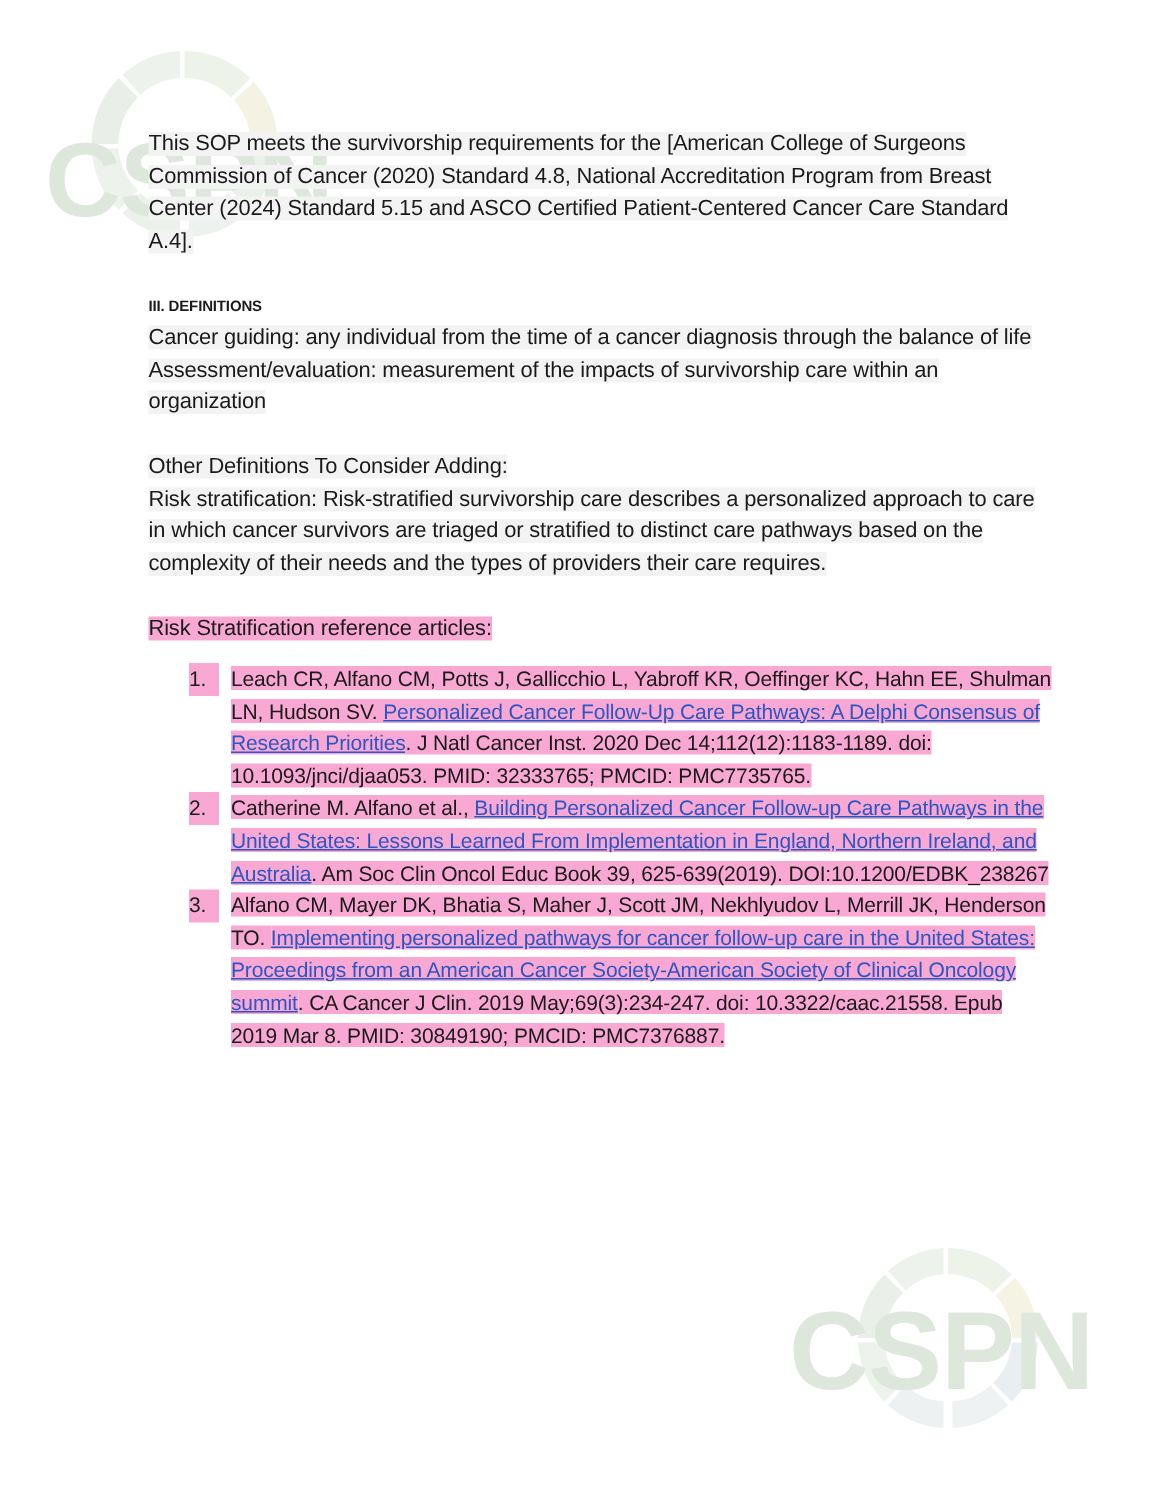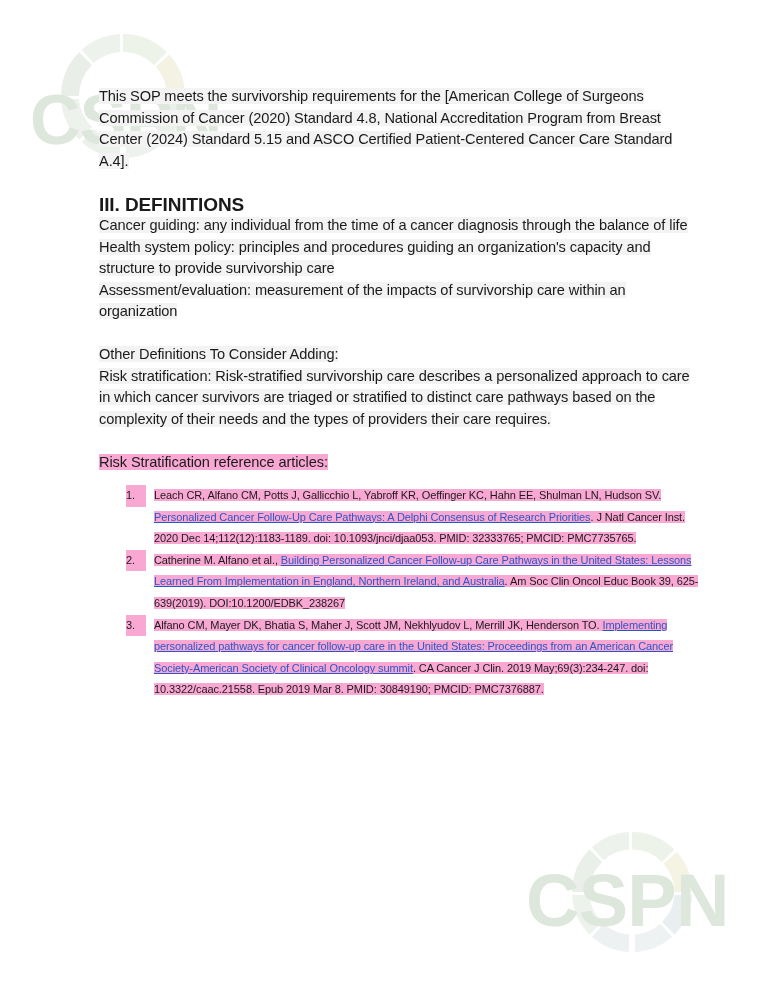--- a/index.html
+++ b/index.html
@@ -77,38 +77,38 @@
   
   .hl-gray  { background: #f3f3f3; box-decoration-break: clone; -webkit-box-decoration-break: clone; }
   .hl-green { background: #f9a8d4; box-decoration-break: clone; -webkit-box-decoration-break: clone; }
 
   .para { margin: 0; }
   .spacer { height: 21.5px; }
   .spacer-sm { height: 12px; }
 
   h2.heading {
     margin: 0;
-    font-size: 19px;
+    font-size: 10px;
     line-height: 21.5px;
     font-weight: bold;
     letter-spacing: -0.1px;
   }
 
   
   ol.ref-list {
     margin: 0;
     padding: 0;
     list-style: none;
     counter-reset: refnum;
   }
   ol.ref-list > li {
     position: relative;
     padding-left: 55px;
     counter-increment: refnum;
-    font-size: 11px;
+    font-size: 14px;
     line-height: 21.6px;
     letter-spacing: -0.1px;
   }
   ol.ref-list > li .num {
     position: absolute;
     left: 27px;
     top: 0;
     width: 20px;
     text-align: left;
   }
@@ -142,21 +142,20 @@
 
 <div class="page">
 
   <p class="block para"><span class="hl-gray">This SOP meets the survivorship requirements for the [American College of Surgeons Commission of Cancer (2020) Standard 4.8, National Accreditation Program from Breast Center (2024) Standard 5.15 and ASCO Certified Patient-Centered Cancer Care Standard A.4].</span></p>
 
   <div class="spacer"></div>
 
   <h2 class="heading">III. DEFINITIONS</h2>
 
   <p class="block para"><span class="hl-gray">Cancer guiding: any individual from the time of a cancer diagnosis through the balance of life</span></p>
-  <p class="block para"><span class="hl-gray">Health system policy: principles and procedures guiding an organization's capacity and structure to provide survivorship care</span></p>
   <p class="block para"><span class="hl-gray">Assessment/evaluation: measurement of the impacts of survivorship care within an organization</span></p>
 
   <div class="spacer"></div>
 
   <p class="block para"><span class="hl-gray">Other Definitions To Consider Adding:</span></p>
   <p class="block para"><span class="hl-gray">Risk stratification: Risk-stratified survivorship care describes a personalized approach to care in which cancer survivors are triaged or stratified to distinct care pathways based on the complexity of their needs and the types of providers their care requires.</span></p>
 
   <div class="spacer"></div>
 
   <p class="block para"><span class="hl-green">Risk Stratification reference articles:</span></p>

